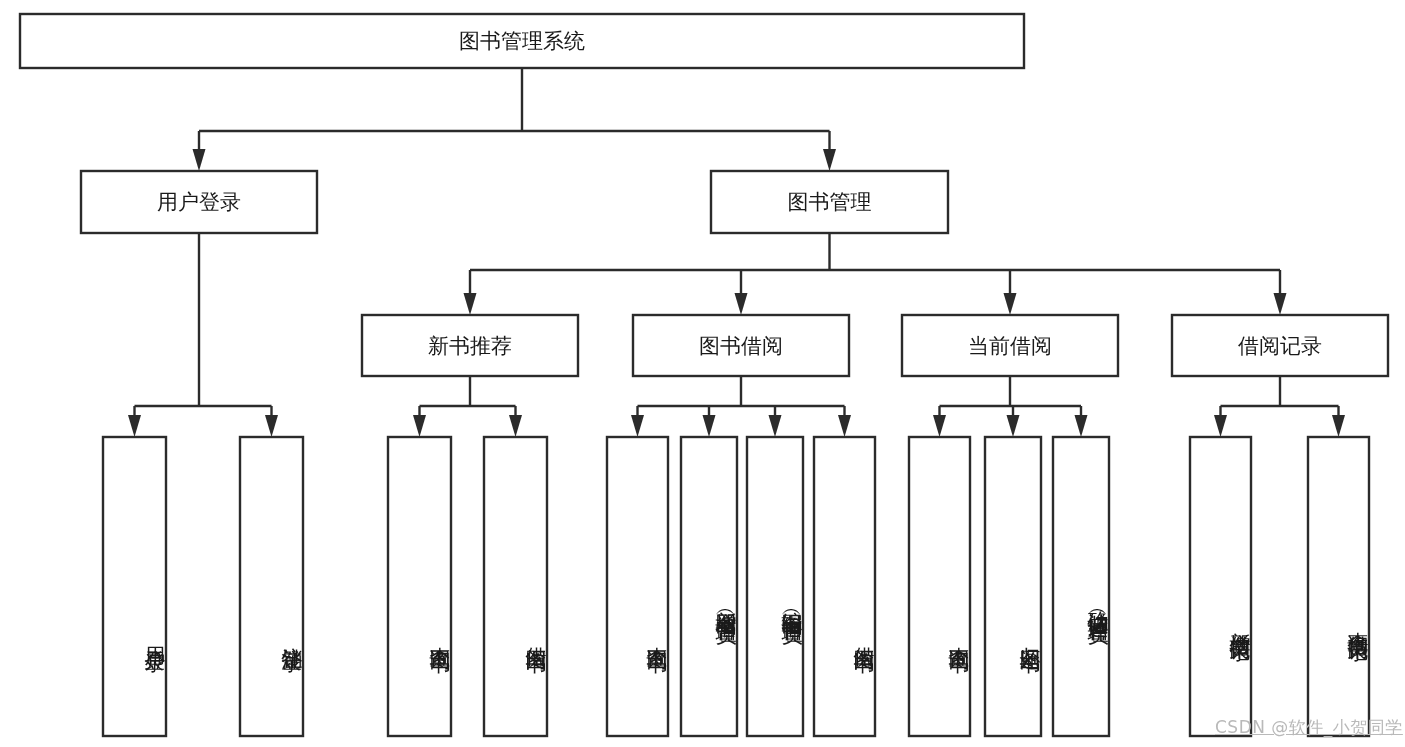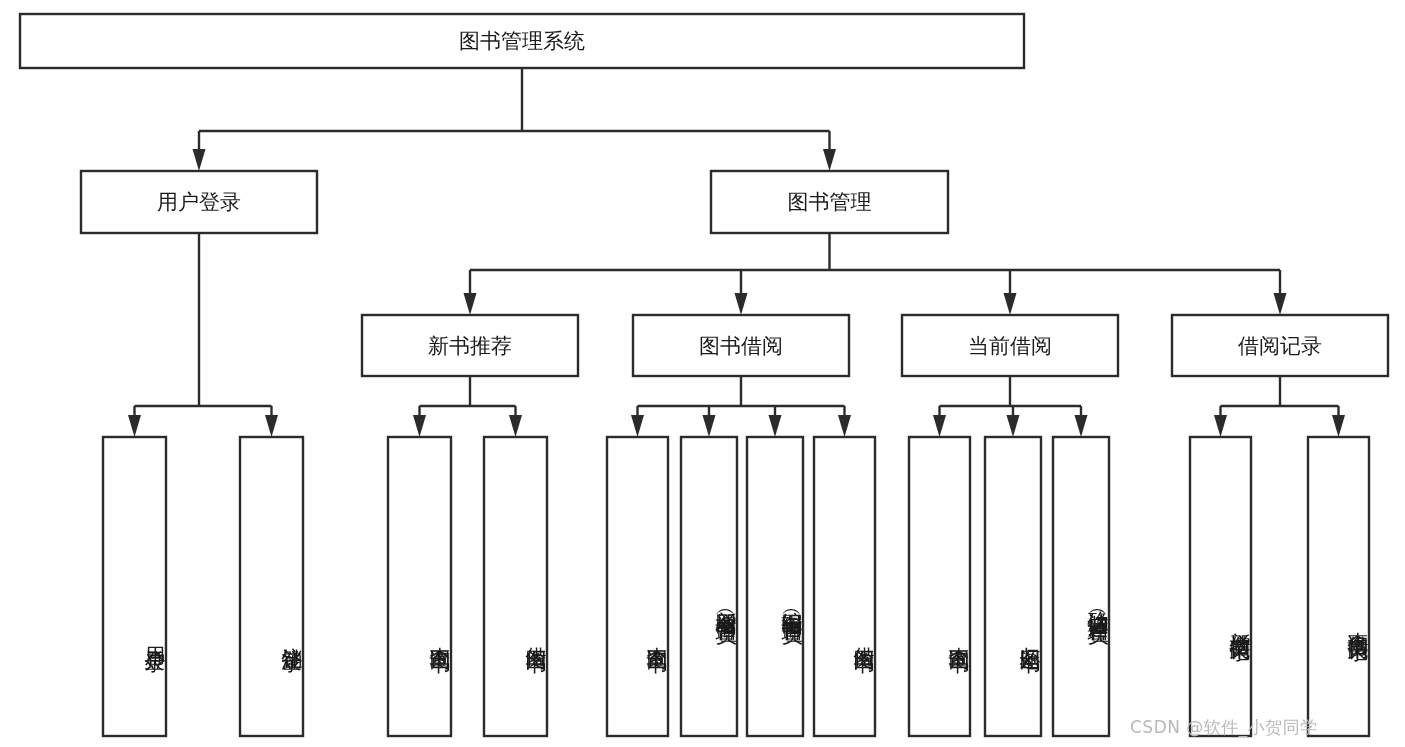--- a/index.html
+++ b/index.html
@@ -226,15 +226,15 @@
       <div class="vert-label" style="left: 681px; width: 56px; top: 475px; height: 255px;">新增图书（管理员）</div>
       <div class="vert-label" style="left: 747px; width: 56px; top: 475px; height: 255px;">编辑图书（管理员）</div>
       <div class="vert-label" style="left: 814px; width: 61px; top: 537.5px; height: 192.5px;">借阅图书</div>
       <div class="vert-label" style="left: 909px; width: 61px; top: 537.5px; height: 192.5px;">查询图书</div>
       <div class="vert-label" style="left: 985px; width: 56px; top: 537.5px; height: 192.5px;">归还图书</div>
       <div class="vert-label" style="left: 1053px; width: 56px; top: 475px; height: 255px;">确认归还（管理员）</div>
       <div class="vert-label" style="left: 1190px; width: 61px; top: 512.5px; height: 217.5px;">新增借阅记录</div>
       <div class="vert-label" style="left: 1308px; width: 61px; top: 512.5px; height: 217.5px;">查询借阅记录</div>
     </div>
 
-  <div class="watermark" style="left: 1130px; top: 716px;">CSDN @软件_小贺同学</div>
+  <div class="watermark" style="left: 1215px; top: 716px; text-decoration: underline;">CSDN @软件_小贺同学</div>
 
 </div>
 
 </body></html>

